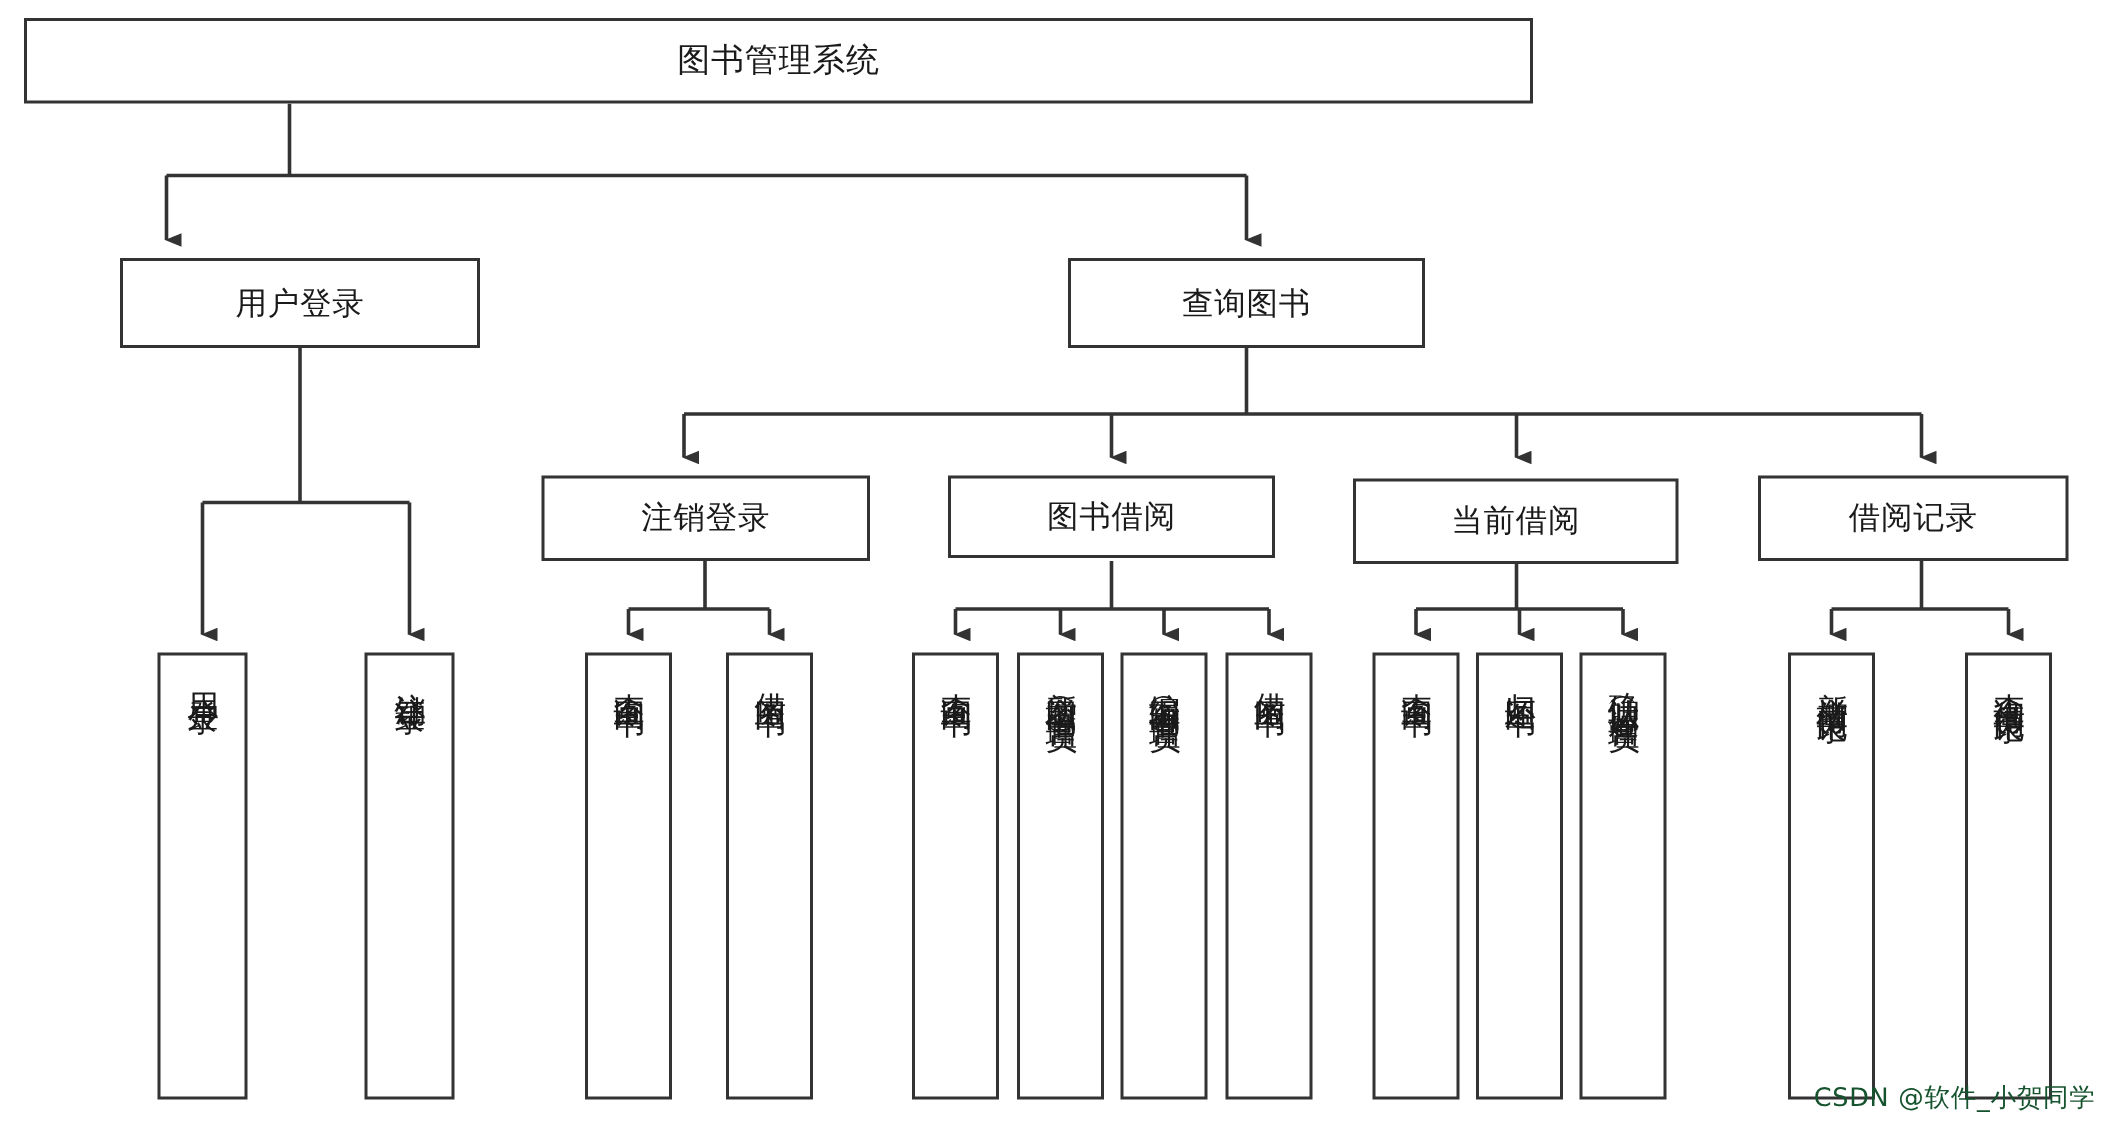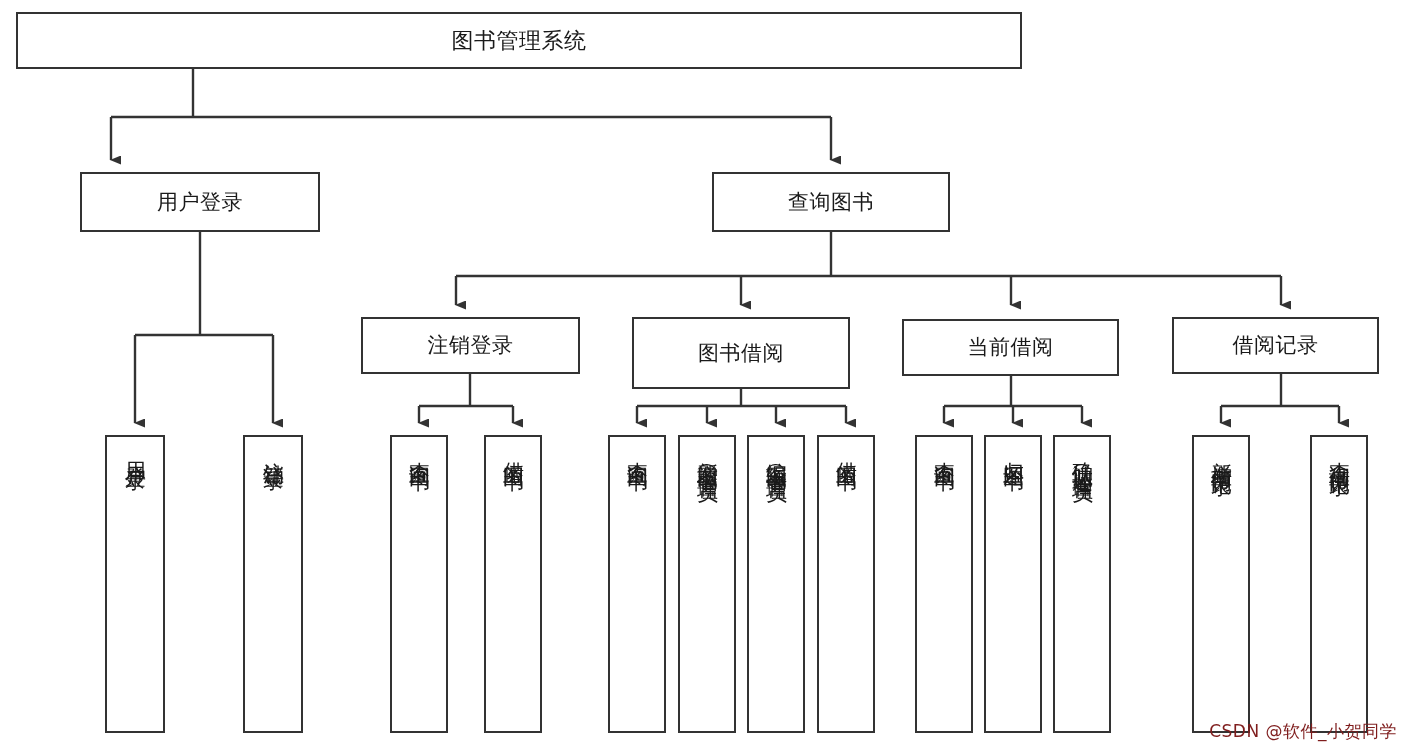--- a/index.html
+++ b/index.html
@@ -59,21 +59,21 @@
     font-size: 21px;
     line-height: 1.0;
     letter-spacing: 3px;
     white-space: nowrap;
   }
   #watermark {
     position: absolute;
     right: 8px;
     bottom: 4px;
     font-size: 17px;
-    color: #7f1d1d;
+    color: #14532d;
     letter-spacing: 0.5px;
     white-space: nowrap;
     user-select: none;
     margin-left: 20px;
   }
 </style>
 </head>
 <body>
 
 <div id="canvas">
@@ -135,21 +135,21 @@
   <div class="node horiz" style="left:80px; top:172px; width:240px; height:60px;">
     <span class="lbl">用户登录</span>
   </div>
   <div class="node horiz" style="left:712px; top:172px; width:238px; height:60px;">
     <span class="lbl">查询图书</span>
   </div>
 
   <div class="node horiz" style="left:361px; top:317px; width:219px; height:57px;">
     <span class="lbl">注销登录</span>
   </div>
-  <div class="node horiz" style="left:632px; top:317px; width:218px; height:72px;">
+  <div class="node horiz" style="left:632px; top:317px; width:218px; height:55px;">
     <span class="lbl">图书借阅</span>
   </div>
   <div class="node horiz" style="left:902px; top:319px; width:217px; height:57px;">
     <span class="lbl">当前借阅</span>
   </div>
   <div class="node horiz" style="left:1172px; top:317px; width:207px; height:57px;">
     <span class="lbl">借阅记录</span>
   </div>
 
   <div class="node vert" style="left:105px; top:435px; width:60px; height:298px;">

